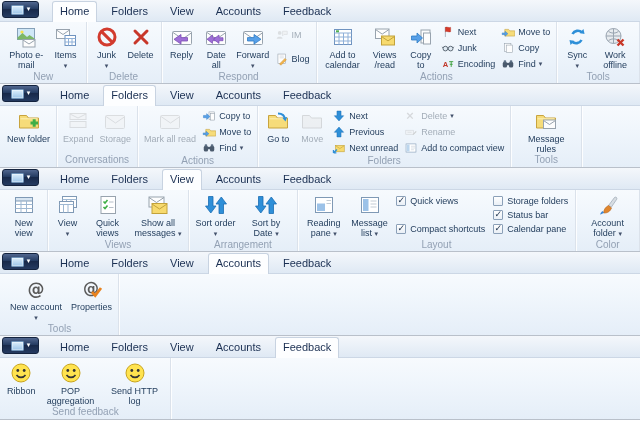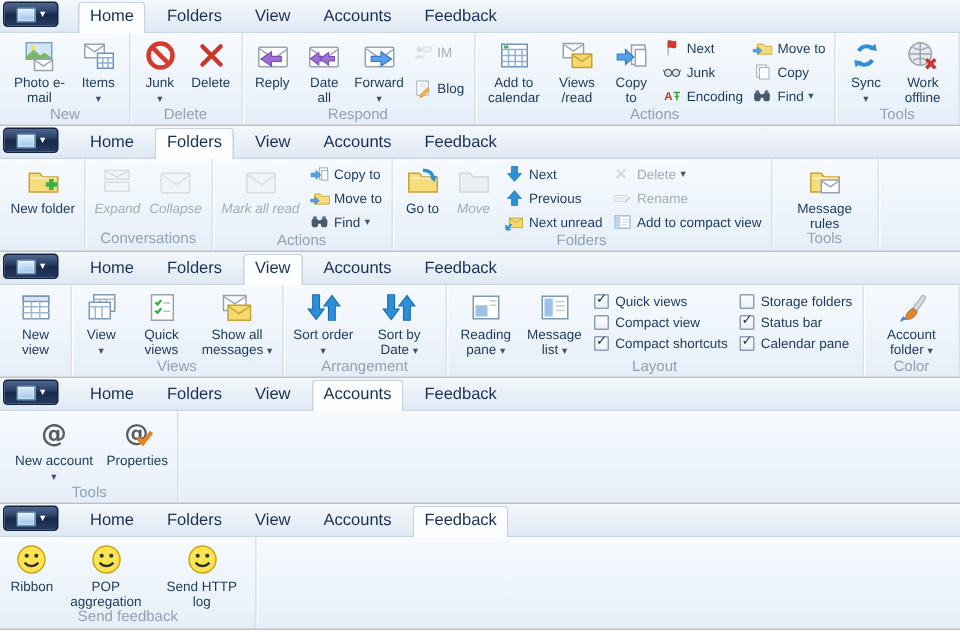--- a/index.html
+++ b/index.html
@@ -50,21 +50,21 @@
   .sbtn{display:flex;align-items:center;gap:3px;font-size:9px;color:#1e3959;height:15px;padding:0 2px;border-radius:2px;white-space:nowrap;cursor:default;}
   .sbtn .icon svg{width:14px;height:14px;display:block;}
   .ccol{display:flex;flex-direction:column;justify-content:space-between;padding:2px 2px 3px;margin:0 2px;height:41px;}
   .crow{display:flex;align-items:center;gap:4px;font-size:9px;color:#1e3959;height:13px;white-space:nowrap;}
   .cbox{
     width:10px;height:10px;box-sizing:border-box;border:1px solid #8ba0b8;border-radius:1px;
     background:linear-gradient(180deg,#fff,#e9eff6);
     display:flex;align-items:center;justify-content:center;
     font-size:9px;line-height:9px;color:#223650;font-family:"DejaVu Sans",sans-serif;
   }
-  .disabled .blabel{color:#a3adb8;font-style:italic;}
+  .disabled .blabel{color:#a3adb8;}
   .sbtn.disabled{color:#a3adb8;}
   .disabled .icon,.sbtn.disabled .icon{opacity:.45;filter:grayscale(.9);}
 </style>
 </head>
 <body>
 
 <div id="ribbons">
     <div class="strip">
       <div class="tabrow">
         <div class="appbtn">
@@ -353,21 +353,21 @@
               </span>
               <div class="blabel"><span>Expand</span></div>
             </div>
             <div class="bigbtn disabled">
               <span class="icon">
                 <svg viewBox="0 0 24 24" xmlns="http://www.w3.org/2000/svg">
                   <rect x="2.5" y="6.5" width="19" height="13" rx="1" fill="#eef1f5" stroke="#b6bfc9"></rect>
                   <path d="M3 7.5 l9.5 6.5 9.5-6.5" fill="none" stroke="#b6bfc9"></path>
                 </svg>
               </span>
-              <div class="blabel"><span>Collapse</span></div>
+              <div class="blabel"><span>Storage</span></div>
             </div>
           </div>
           <div class="glabel">Conversations</div>
         </div>
         <div class="group">
           <div class="gcontent">
             <div class="bigbtn disabled">
               <span class="icon">
                 <svg viewBox="0 0 24 24" xmlns="http://www.w3.org/2000/svg">
                   <rect x="2.5" y="6.5" width="19" height="13" rx="1" fill="#eef1f5" stroke="#b6bfc9"></rect>
@@ -625,24 +625,20 @@
                 </svg>
               </span>
               <div class="blabel"><span>Message list</span> <span class="caret">▾</span></div>
             </div>
             <div class="ccol">
               <div class="crow">
                 <span class="cbox">✓</span>
                 <span class="clabel">Quick views</span>
               </div>
               <div class="crow">
-                <span class="cbox"></span>
-                <span class="clabel">Compact view</span>
-              </div>
-              <div class="crow">
                 <span class="cbox">✓</span>
                 <span class="clabel">Compact shortcuts</span>
               </div>
             </div>
             <div class="ccol">
               <div class="crow">
                 <span class="cbox"></span>
                 <span class="clabel">Storage folders</span>
               </div>
               <div class="crow">

